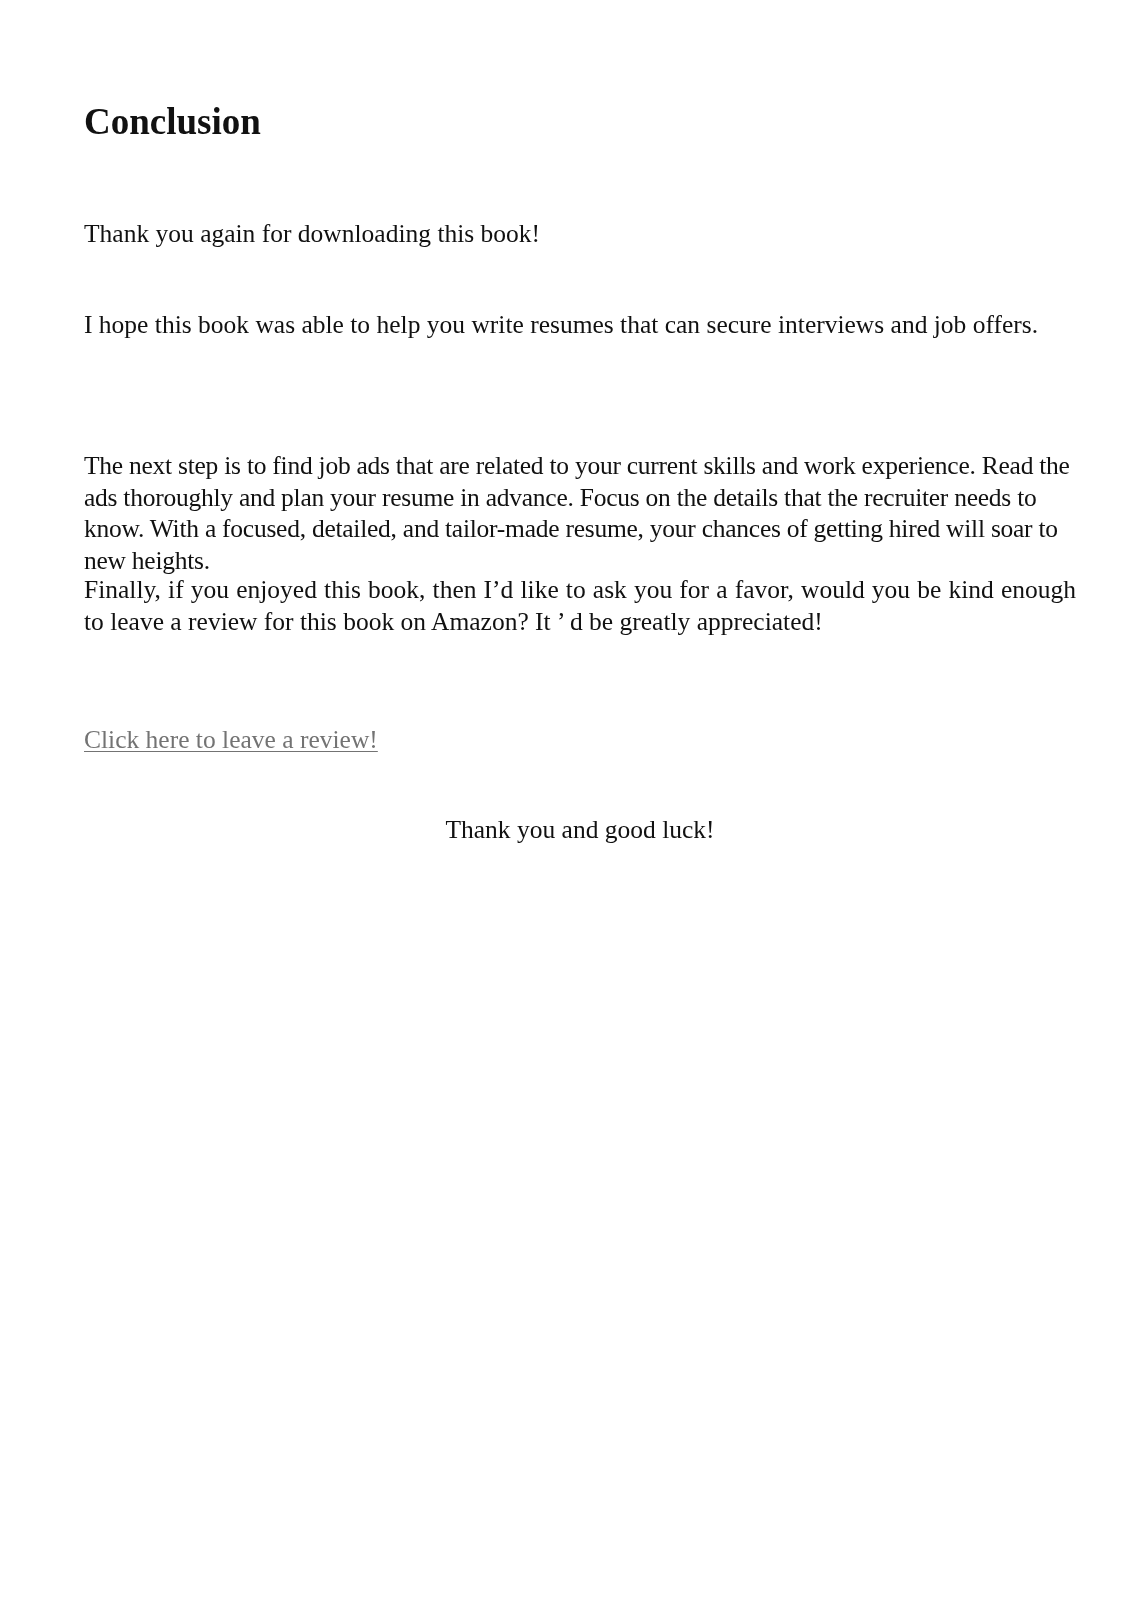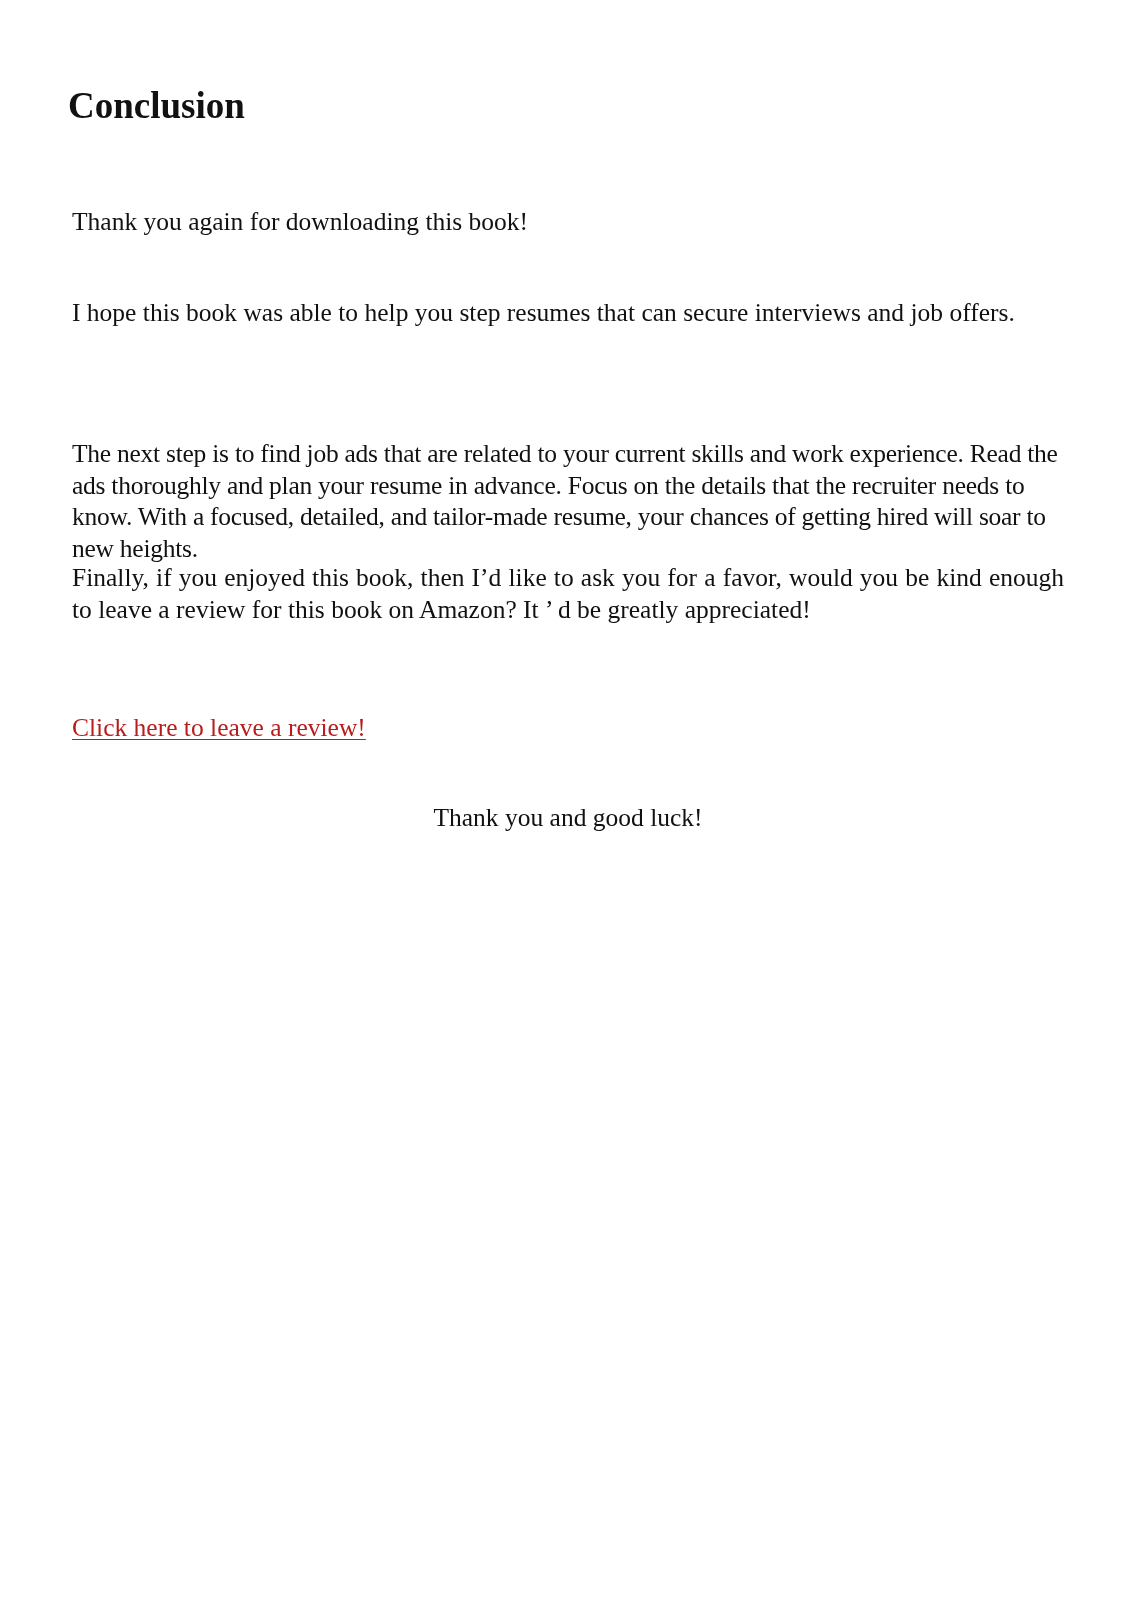--- a/index.html
+++ b/index.html
@@ -18,58 +18,58 @@
     .page {
       position: absolute;
       left: 68px;
       top: 0;
       width: 992px;
     }
     h1 {
       position: absolute;
       top: 84px;
       left: 0;
-      margin: 0;
+      margin: 16px;
       font-size: 37px;
       font-weight: bold;
       line-height: 44px;
       color: #111111;
       white-space: nowrap;
     }
     .para {
       position: absolute;
       left: 0;
-      margin: 4px;
+      margin: 16px;
       font-size: 25.5px;
       line-height: 31.5px;
       width: 992px;
     }
     .justify { text-align: justify; text-align-last: left; }
     .p1 { top: 202px; }
     .p2 { top: 293px; }
     .p3 { top: 434px; letter-spacing: -0.25px; }
     .p4 { top: 558px; }
     .p5 { top: 708px; }
     .p6 { top: 798px; text-align: center; }
     a.review-link {
-      color: #b91c1c;
+      color: #737373;
       text-decoration: underline;
       text-underline-offset: 3px;
       text-decoration-thickness: 1px;
     }
   </style>
 </head>
 <body>
 
 <div class="page">
   <h1>Conclusion</h1>
 
   <p class="para p1">Thank you again for downloading this book!</p>
 
-  <p class="para p2 justify">I hope this book was able to help you step resumes that can secure interviews and job offers.</p>
+  <p class="para p2 justify">I hope this book was able to help you write resumes that can secure interviews and job offers.</p>
 
   <p class="para p3">The next step is to find job ads that are related to your current skills and work experience. Read the ads thoroughly and plan your resume in advance. Focus on the details that the recruiter needs to know. With a focused, detailed, and tailor-made resume, your chances of getting hired will soar to new heights.</p>
 
   <p class="para p4 justify">Finally, if you enjoyed this book, then I’d like to ask you for a favor, would you be kind enough to leave a review for this book on Amazon? It ’ d be greatly appreciated!</p>
 
   <p class="para p5">
     <a class="review-link" href="#">Click here to leave a review!</a>
   </p>
 
   <p class="para p6">Thank you and good luck!</p>

